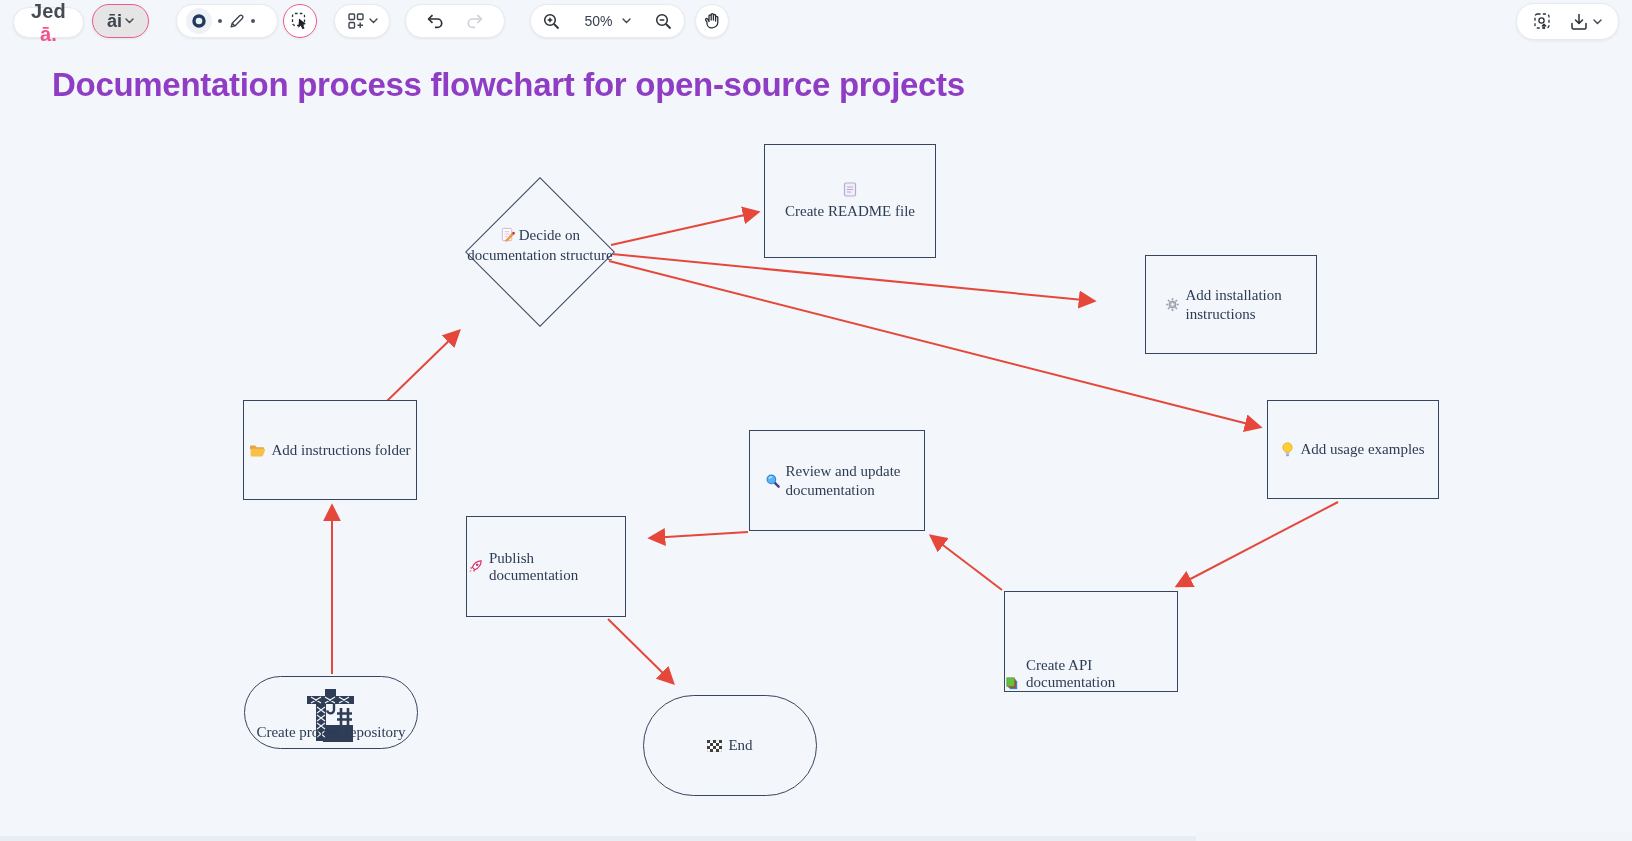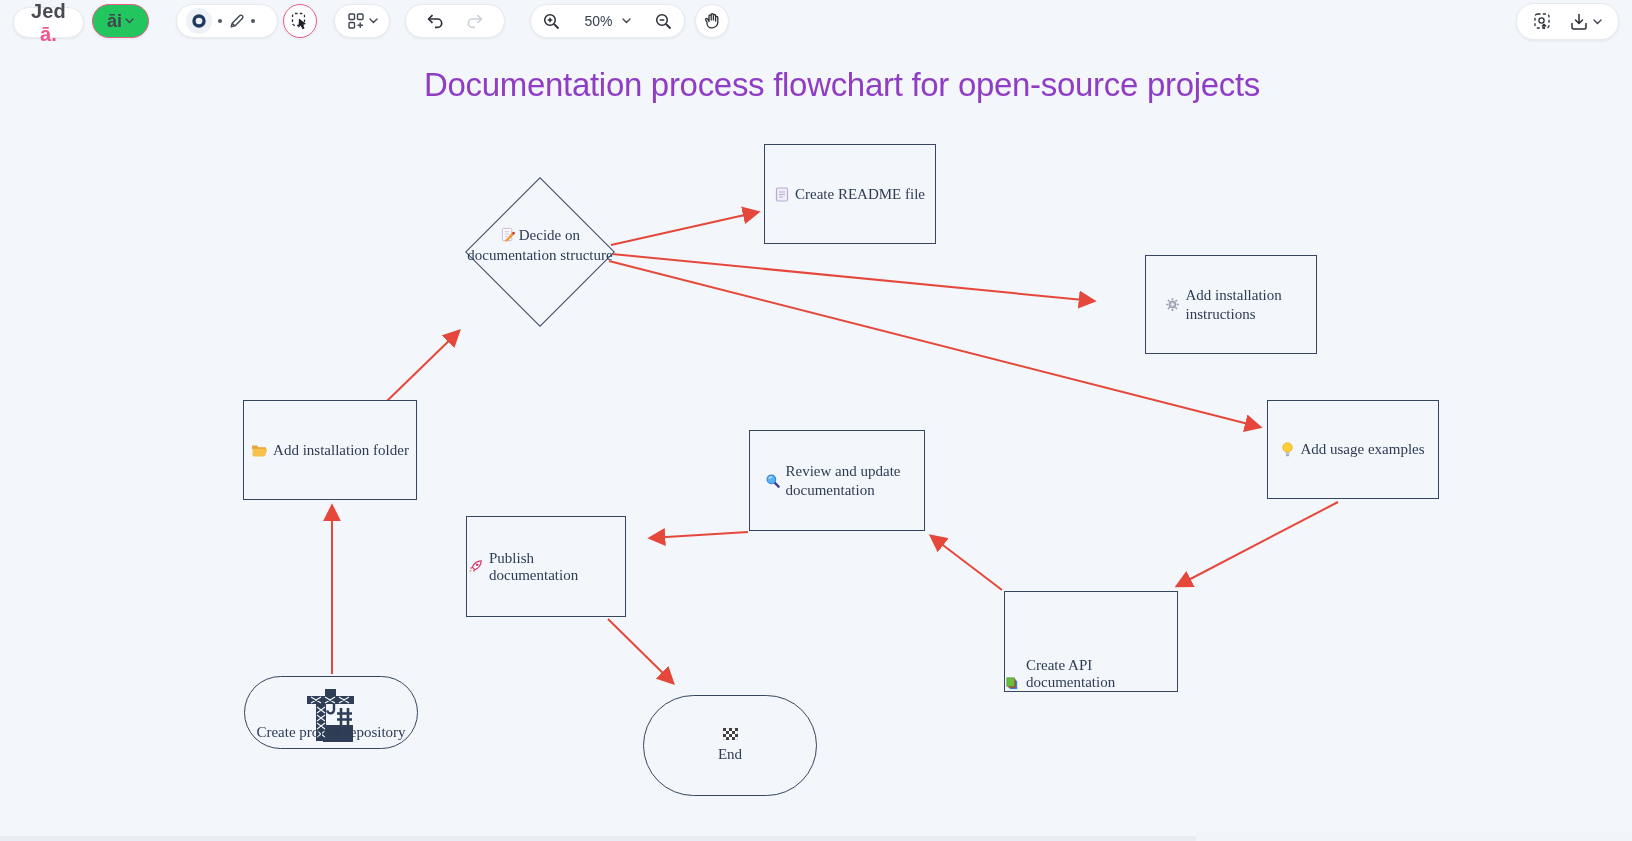--- a/index.html
+++ b/index.html
@@ -7,45 +7,45 @@
   body { background:#f3f6fa; font-family:"Liberation Sans","DejaVu Sans",sans-serif; position:relative; }
 
   
   .toolbar { position:absolute; top:0; left:0; width:1632px; height:44px; z-index:10; }
   .pill { position:absolute; background:#fff; border:1px solid #e7eaef; border-radius:18px;
           box-shadow:0 1px 3px rgba(30,40,60,.07); display:flex; align-items:center; }
   .circle { border-radius:50%; justify-content:center; }
   .logo-pill { left:13px; top:7px; width:71px; height:31px; justify-content:center; font-size:20px; font-weight:700; letter-spacing:.2px;flex-direction:column; }
   .logo-dark { color:#474c54; }
   .logo-pink { color:#f2548c; }
-  .ai-btn { left:92px; top:4px; width:57px; height:34px; background:#22c55e; border:1.8px solid #ee5c8a; border-radius:17px;
+  .ai-btn { left:92px; top:4px; width:57px; height:34px; background:#e5e5e5; border:1.8px solid #ee5c8a; border-radius:17px;
             justify-content:center; gap:3px; font-size:18px; font-weight:700; color:#3f4650; }
   .tools-pill { left:176px; top:4px; width:102px; height:34px; padding:0 9px; gap:6px; }
   .tool-dot { width:4px; height:4px; border-radius:50%; background:#4b5563; }
   .oicon-bg { width:26px; height:26px; border-radius:50%; background:#eef1f5; display:flex; align-items:center; justify-content:center; }
   .select-btn { left:283px; top:4px; width:34px; height:34px; border:1.8px solid #ee5c8a; }
   .shapes-pill { left:334px; top:4px; width:56px; height:34px; padding:0 8px; gap:4px; justify-content:center; }
   .hist-pill { left:405px; top:4px; width:100px; height:34px; justify-content:space-evenly; }
   .zoom-pill { left:530px; top:4px; width:155px; height:34px; justify-content:space-between; padding:0 11px; }
   .zoom-label { font-size:14px; color:#374151; display:flex; align-items:center; gap:9px; }
   .hand-btn { left:695px; top:4px; width:34px; height:34px; }
   .export-pill { left:1516px; top:3px; width:103px; height:37px; justify-content:space-evenly; }
   .tbtn { display:flex; align-items:center; justify-content:center; cursor:pointer; }
 
   
-  .canvas-title { position:absolute; left:52px; right:0; top:66px; text-align:center; z-index:2;
-                  font-size:33px; font-weight:400; color:#8f3dc4; letter-spacing:-.3px; }
+  .canvas-title { position:absolute; left:52px; right:0; top:66px; z-index:2;
+                  font-size:33px; font-weight:700; color:#8f3dc4; letter-spacing:-.3px; }
 
   .edges { position:absolute; left:0; top:0; z-index:1; }
 
   .node { position:absolute; z-index:2; background:#f3f6fa; border:1.6px solid #37465f;
           display:flex; align-items:center; justify-content:center; gap:6px;
           font-family:"Liberation Serif","DejaVu Serif",serif; font-size:15px; color:#2d3c55; }
   .node .wrap-label { text-align:left; line-height:1.25; }
-  .stadium { border-radius:52px;flex-direction:column; }
+  .stadium { border-radius:52px; }
   .node-repo { flex-direction:column; gap:2px; }
   .node-repo .nlabel { position:absolute; bottom:7px; width:100%; text-align:center; }
 
   .diamond-box { position:absolute; left:487px; top:199px; width:106px; height:106px; z-index:2;
                  border:1.6px solid #37465f; background:#f3f6fa; transform:rotate(45deg); }
   .diamond-label { position:absolute; left:464px; top:226px; width:152px; z-index:3; text-align:center;
                    font-family:"Liberation Serif","DejaVu Serif",serif; font-size:15px; color:#2d3c55; line-height:1.3; }
 
   .nicon { display:inline-flex; vertical-align:-2px; flex:none; }
 
@@ -223,21 +223,21 @@
     <svg width="15" height="15" viewBox="0 0 16 16">
       <rect x="2.5" y="1.5" width="10" height="13" rx="1" fill="#fdfbff" stroke="#c9b6cf" stroke-width="1"></rect>
       <path d="M5 5 h5 M5 7.5 h5 M5 10 h3" stroke="#d3c2d8" stroke-width="1"></path>
       <path d="M6 13.5 L12.5 6.5 L14.5 8.5 L8 15.2 L5.2 15.8 z" fill="#ef9b3c"></path>
       <path d="M12.5 6.5 L14.5 8.5 L15.5 7.4 a1.3 1.3 0 0 0 -1.9 -1.9 z" fill="#c0392b"></path>
     </svg>
   </span>
   <span>Decide on documentation structure</span>
 </div>
 
-<div class="node" style="left:764px; top:144px; width:172px; height:100px;">
+<div class="node" style="left:764px; top:144px; width:172px; height:114px;flex-direction:column;">
   <span class="nicon">
     <svg width="14" height="15" viewBox="0 0 14 15">
         <rect x="1.5" y="1" width="11" height="13" rx="1.5" fill="#f1eef8" stroke="#b6abd1" stroke-width="1.2"></rect>
         <path d="M4 5 h6 M4 7.5 h6 M4 10 h4" stroke="#b6abd1" stroke-width="1.1"></path>
       </svg>
   </span>
   <span>Create README file</span>
 </div>
 
 <div class="node" style="left:1100px; top:255px; width:172px; height:99px;margin-left:45px;">
@@ -264,21 +264,21 @@
   <span>Add usage examples</span>
 </div>
 
 <div class="node" style="left:243px; top:400px; width:174px; height:100px;">
   <span class="nicon">
     <svg width="16" height="13" viewBox="0 0 16 13">
       <path d="M1 2.5 a1 1 0 0 1 1-1 h4 l1.4 1.8 h6.6 a1 1 0 0 1 1 1 v1 H1 z" fill="#e8a33d"></path>
       <path d="M1.6 4.8 h13.6 a.9.9 0 0 1 .85 1.2 l-1.9 5.6 a1.2 1.2 0 0 1-1.15.8 H2.6 a1 1 0 0 1-1-.9 z" fill="#f7c04a"></path>
     </svg>
   </span>
-  <span>Add installation folder</span>
+  <span>Add instructions folder</span>
 </div>
 
 <div class="node" style="left:749px; top:430px; width:176px; height:101px;">
   <span class="nicon">
     <svg width="15" height="15" viewBox="0 0 16 16">
       <line x1="10" y1="10" x2="14.5" y2="14.5" stroke="#4a3f8f" stroke-width="2.6" stroke-linecap="round"></line>
       <circle cx="6.8" cy="6.8" r="4.6" fill="#5bb3f5" stroke="#2f86d6" stroke-width="1.2"></circle>
       <path d="M4.6 5.6 a3 3 0 0 1 2.4-1.4" stroke="#dff0ff" stroke-width="1.3" fill="none" stroke-linecap="round"></path>
     </svg>
   </span>

